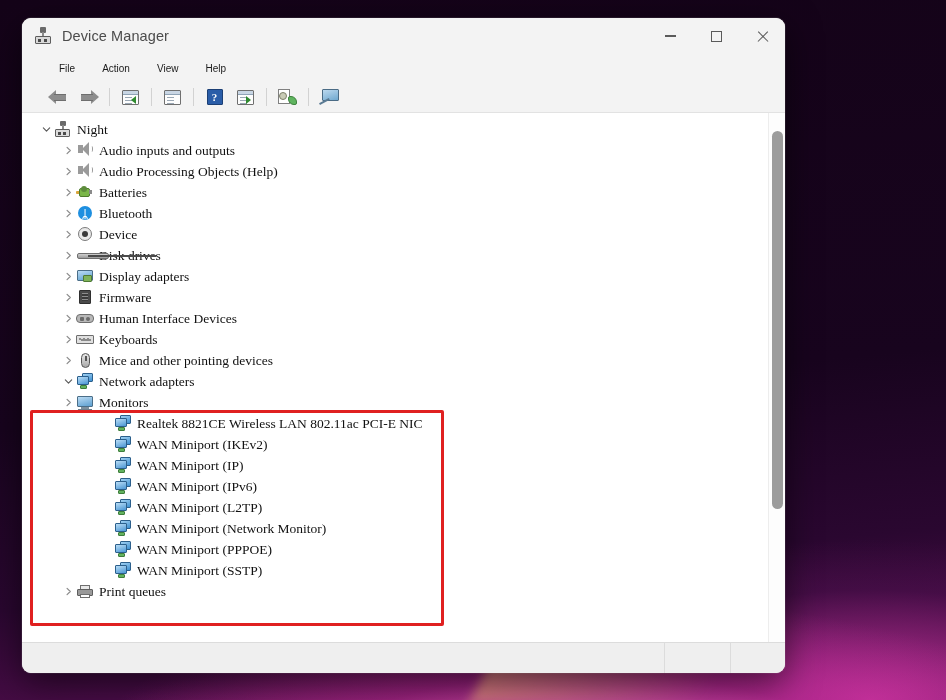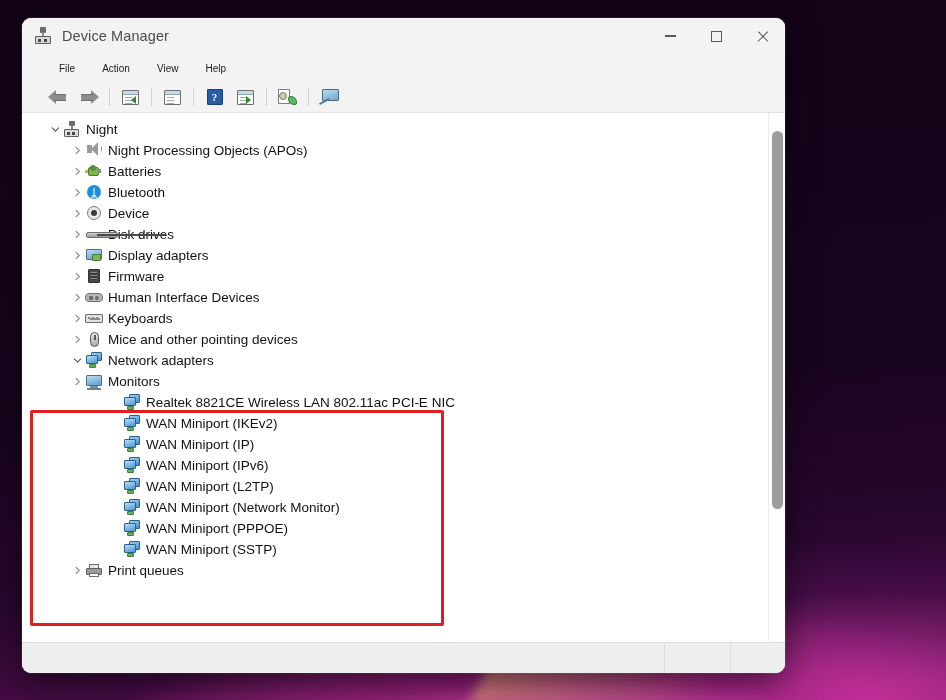--- a/index.html
+++ b/index.html
@@ -172,22 +172,23 @@
     position: absolute; left: 0; bottom: 0; width: 11px; height: 2px;
     background: #5a7a93; transform: rotate(-28deg); transform-origin: left bottom;
   }
   
   #treewrap {
     flex: 1 1 auto; background: #ffffff;
     position: relative; overflow: hidden;
     display: flex;
   }
   #tree {
-    flex: 1 1 auto; padding: 6px 0 0 17px;
+    flex: 1 1 auto; padding: 6px 0 0 8px;
     position: relative;
+    font-family: Liberation Serif, serif;
   }
   .row {
     height: 21px; display: flex; align-items: center;
     font-size: 13.5px; color: #111; white-space: nowrap;
     position: relative;
   }
   .chev {
     width: 16px; flex: 0 0 16px;
     display: flex; align-items: center; justify-content: center;
     color: #5b5b5b; font-size: 10px;
@@ -427,21 +428,34 @@
           <span class="chev">
             <svg width="9" height="9" viewBox="0 0 10 10">
               <path d="M3.4 1.5 L7 5 L3.4 8.5" fill="none" stroke="#8a8a8a" stroke-width="1.3" stroke-linecap="round" stroke-linejoin="round"></path>
             </svg>
           </span>
           <span class="ico ic-speaker">
             <span class="bx"></span>
             <span class="cn"></span>
             <span class="wv"></span>
           </span>
-          <span class="lbl">Night Processing Objects (APOs)</span>
+          <span class="lbl">Audio inputs and outputs</span>
+        </div>
+        <div class="row d1">
+          <span class="chev">
+            <svg width="9" height="9" viewBox="0 0 10 10">
+              <path d="M3.4 1.5 L7 5 L3.4 8.5" fill="none" stroke="#8a8a8a" stroke-width="1.3" stroke-linecap="round" stroke-linejoin="round"></path>
+            </svg>
+          </span>
+          <span class="ico ic-speaker">
+            <span class="bx"></span>
+            <span class="cn"></span>
+            <span class="wv"></span>
+          </span>
+          <span class="lbl">Audio Processing Objects (Help)</span>
         </div>
         <div class="row d1">
           <span class="chev">
             <svg width="9" height="9" viewBox="0 0 10 10">
               <path d="M3.4 1.5 L7 5 L3.4 8.5" fill="none" stroke="#8a8a8a" stroke-width="1.3" stroke-linecap="round" stroke-linejoin="round"></path>
             </svg>
           </span>
           <span class="ico ic-batt">
             <span class="plug"></span>
             <span class="body"></span>

